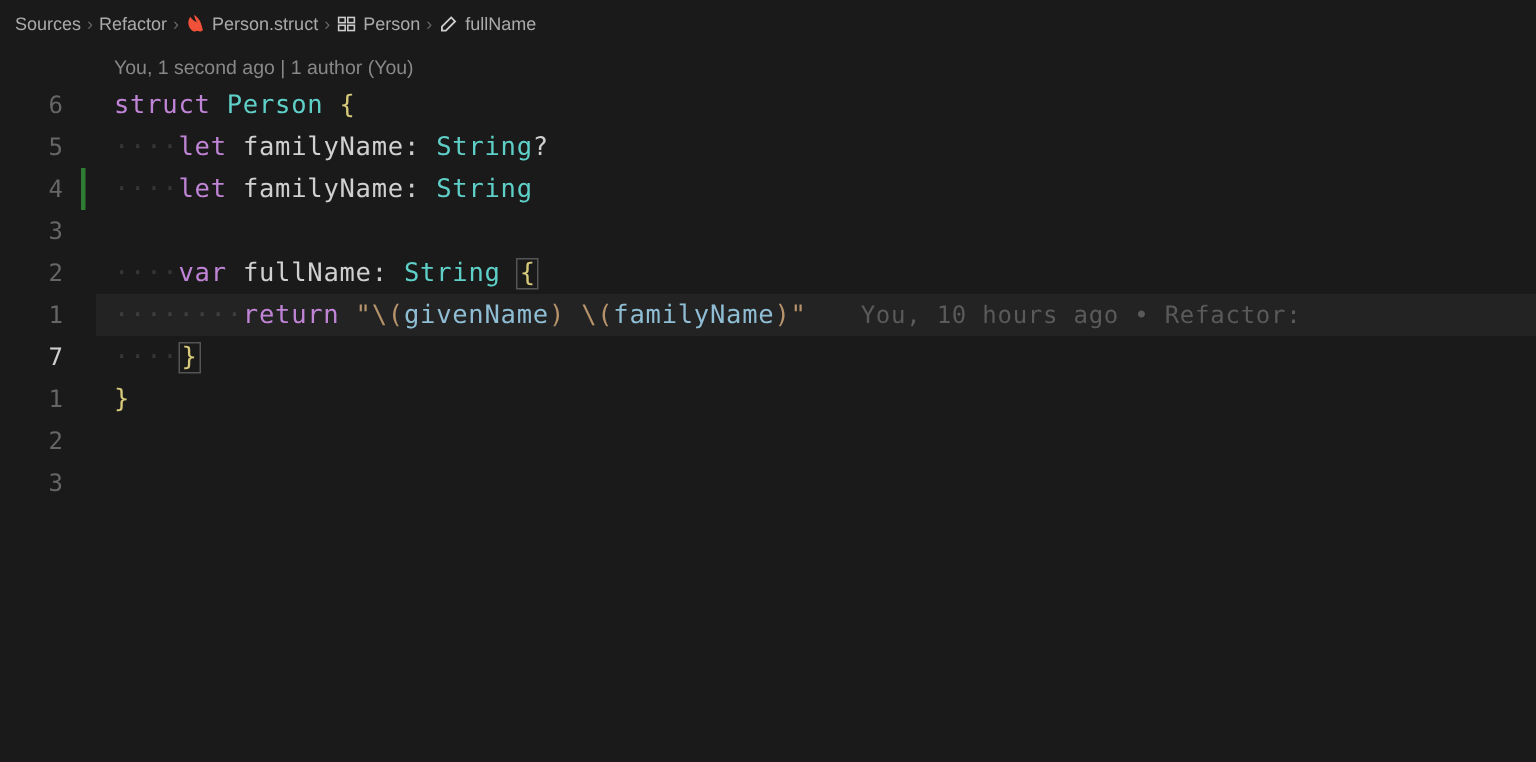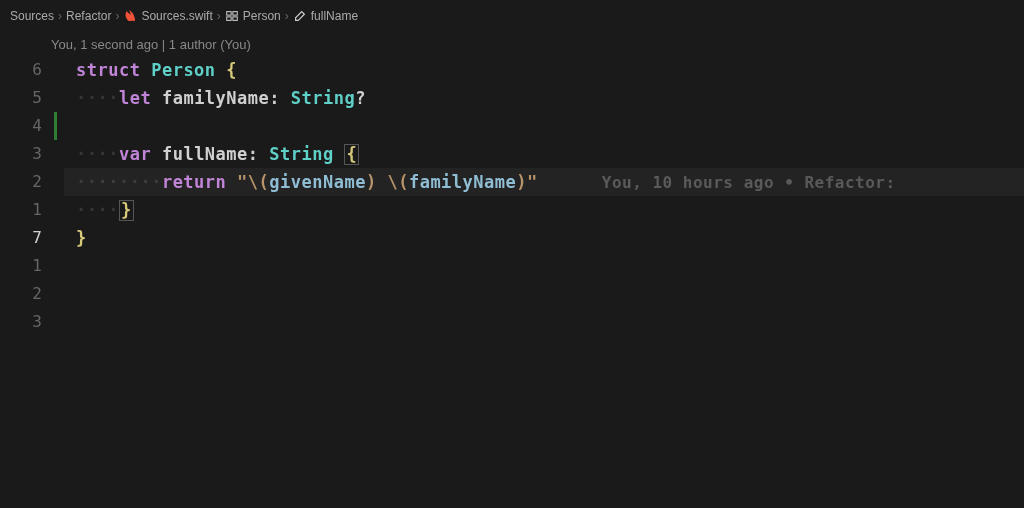--- a/index.html
+++ b/index.html
@@ -32,21 +32,21 @@
     .sym-icon {
       display: inline-flex;
       width: 14px; height: 14px;
       vertical-align: middle;
       color: #aaa;
     }
     .codelens {
       font-family: -apple-system, "Segoe UI", sans-serif;
       font-size: 13px;
       color: #888;
-      padding-left: 51px;
+      padding-left: 76px;
       height: 24px;
       display: flex;
       align-items: center;
     }
     .editor {
       position: relative;
       padding-left: 64px;
     }
     .gutter {
       position: absolute;
@@ -66,59 +66,58 @@
       background: #2e7d32;
     }
     .code-lines { }
     .line {
       height: 28px;
       line-height: 28px;
       white-space: pre;
       font-size: 17px;
       letter-spacing: 0.5px;
       padding-left: 12px;
-      font-weight: bold;
     }
     .line.current { background: rgba(255,255,255,0.045); }
     .kw { color: #c084d6; }
     .type { color: #5fd0c8; }
     .ident { color: #d0d0d0; }
     .punct { color: #d6c97a; }
     .colon { color: #cccccc; }
     .str { color: #b6936a; }
     .interp { color: #8fbdd3; }
     .ws { color: rgba(255,255,255,0.12); }
     .brace-guide {
       display: inline-block;
       border: 1px solid #555;
       line-height: 1.1;
       padding: 0 1px;
     }
     .blame {
       color: #5a5a5a;
       font-family: "SF Mono","Menlo",monospace;
       font-size: 16px;
-      margin-left: 64px;
+      margin-left: 36px;
       text-align: right;
     }
   </style>
 </head>
 <body>
 
 <div class="breadcrumb">
   <span class="item">Sources</span>
   <span class="sep">›</span>
   <span class="item">Refactor</span>
   <span class="sep">›</span>
   <span class="icon swift-icon">
     <svg viewBox="0 0 16 16">
         <path fill="#f05138" d="M14 12.6c-.6 1-1.8 1.4-2.9 1-1-.4-1.7-.3-2.6 0-1.2.4-2 .2-2.8-.6C2.6 10 2 5.6 4.4 2.4 5.5 4.3 7.3 5.9 9.5 6.6 8.3 4.9 7.5 3 7.4 1c2.3 1.6 4.2 3.9 5.2 6.6.6 1.6.9 3.3 1.4 5z"></path>
       </svg>
   </span>
-  <span class="item">Sources.swift</span>
+  <span class="item">Person.struct</span>
   <span class="sep">›</span>
   <span class="icon sym-icon">
     <svg viewBox="0 0 16 16" fill="none" stroke="#ccc" stroke-width="1.2">
         <rect x="2" y="3" width="5" height="4"></rect>
         <rect x="9" y="3" width="5" height="4"></rect>
         <rect x="2" y="9" width="5" height="4"></rect>
         <rect x="9" y="9" width="5" height="4"></rect>
       </svg>
   </span>
   <span class="item">Person</span>
@@ -146,20 +145,21 @@
     <div class="ln current">7</div>
     <div class="ln">1</div>
     <div class="ln">2</div>
     <div class="ln">3</div>
   </div>
   <div class="diff-bar" style="top:56px;height:28px;"></div>
 
   <div class="code-lines">
     <div class="line"><span class="kw">struct</span><span class="ws"> </span><span class="type">Person</span><span class="ws"> </span><span class="punct">{</span></div>
     <div class="line"><span class="ws">····</span><span class="kw">let</span><span class="ws"> </span><span class="ident">familyName</span><span class="colon">:</span><span class="ws"> </span><span class="type">String</span><span class="ident">?</span></div>
+    <div class="line"><span class="ws">····</span><span class="kw">let</span><span class="ws"> </span><span class="ident">familyName</span><span class="colon">:</span><span class="ws"> </span><span class="type">String</span></div>
     <div class="line"><span class="ws"></span></div>
     <div class="line"><span class="ws">····</span><span class="kw">var</span><span class="ws"> </span><span class="ident">fullName</span><span class="colon">:</span><span class="ws"> </span><span class="type">String</span><span class="ws"> </span><span class="brace-guide punct">{</span></div>
     <div class="line current"><span class="ws">········</span><span class="kw">return</span><span class="ws"> </span><span class="str">"</span><span class="str">\(</span><span class="interp">givenName</span><span class="str">)</span><span class="str"> </span><span class="str">\(</span><span class="interp">familyName</span><span class="str">)</span><span class="str">"</span><span class="blame">You, 10 hours ago • Refactor:</span></div>
     <div class="line"><span class="ws">····</span><span class="brace-guide punct">}</span></div>
     <div class="line"><span class="punct">}</span></div>
     <div class="line"><span class="ws"></span></div>
   </div>
 </div>
 
 </body></html>

